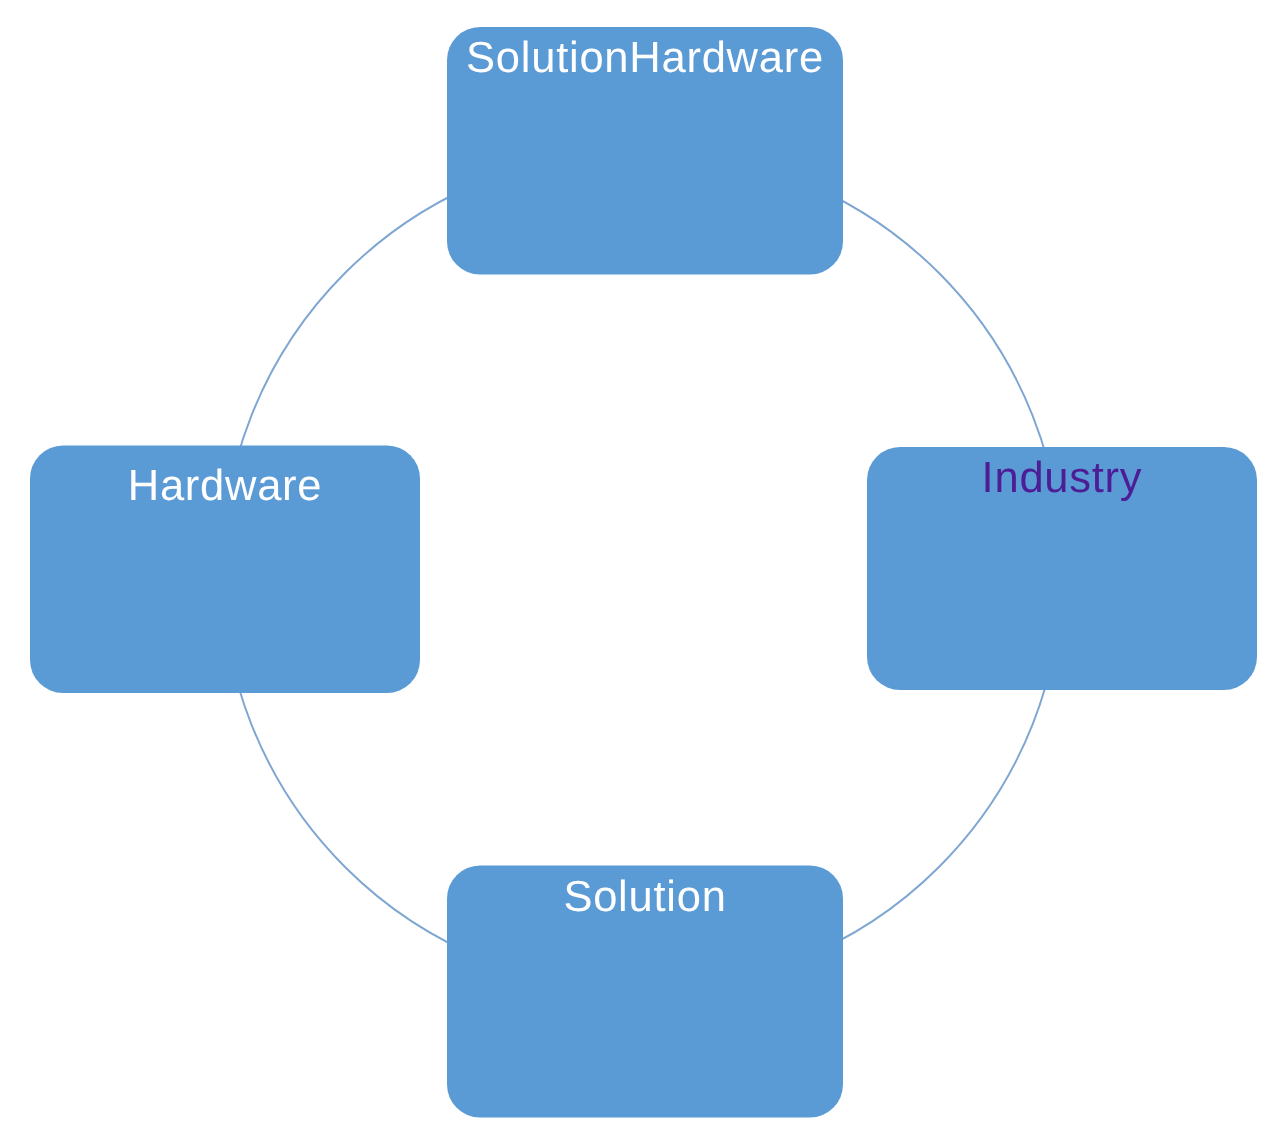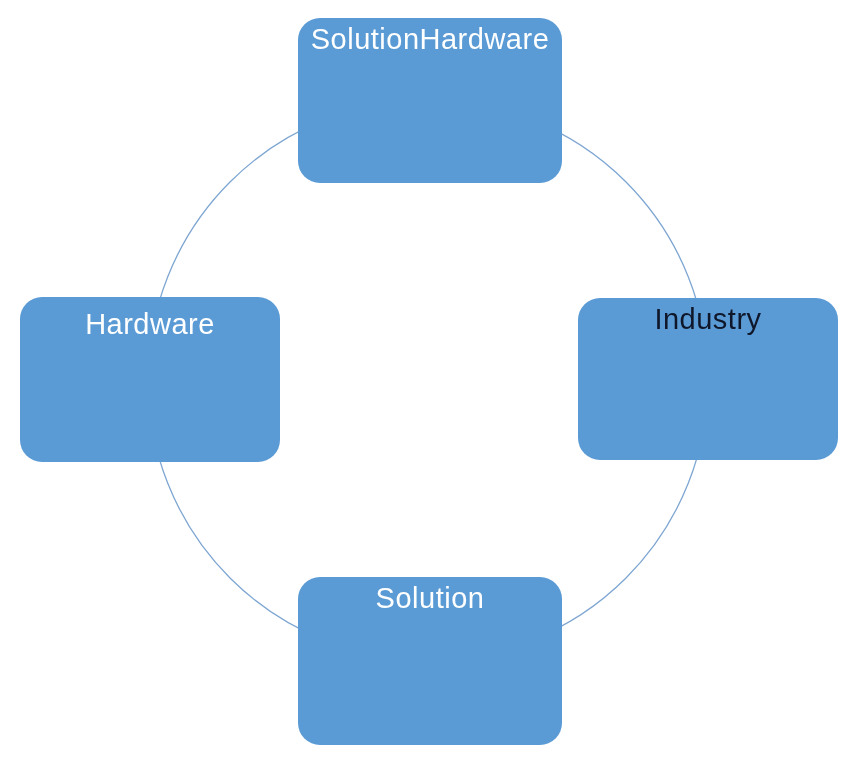--- a/index.html
+++ b/index.html
@@ -48,21 +48,21 @@
 
   <svg class="circle-layer" viewBox="0 0 850 758" xmlns="http://www.w3.org/2000/svg">
     <circle cx="428" cy="380" r="280" fill="none" stroke-width="1.3" stroke="#7EA6D2"></circle>
   </svg>
 
   <div class="node node-top" style="background-color: rgb(91, 155, 213); color: rgb(255, 255, 255);">
     <span>Solution</span>
     <span>Hardware</span>
   </div>
 
-  <div class="node node-right" style="background-color: rgb(91, 155, 213); color: #0f172a;">
+  <div class="node node-right" style="background-color: rgb(91, 155, 213); color: #4c1d95;">
     <span>Industry</span>
   </div>
 
   <div class="node node-bottom" style="background-color: rgb(91, 155, 213); color: rgb(255, 255, 255);">
     <span>Solution</span>
   </div>
 
   <div class="node node-left" style="background-color: rgb(91, 155, 213); color: rgb(255, 255, 255);">
     <span>Hardware</span>
   </div>

